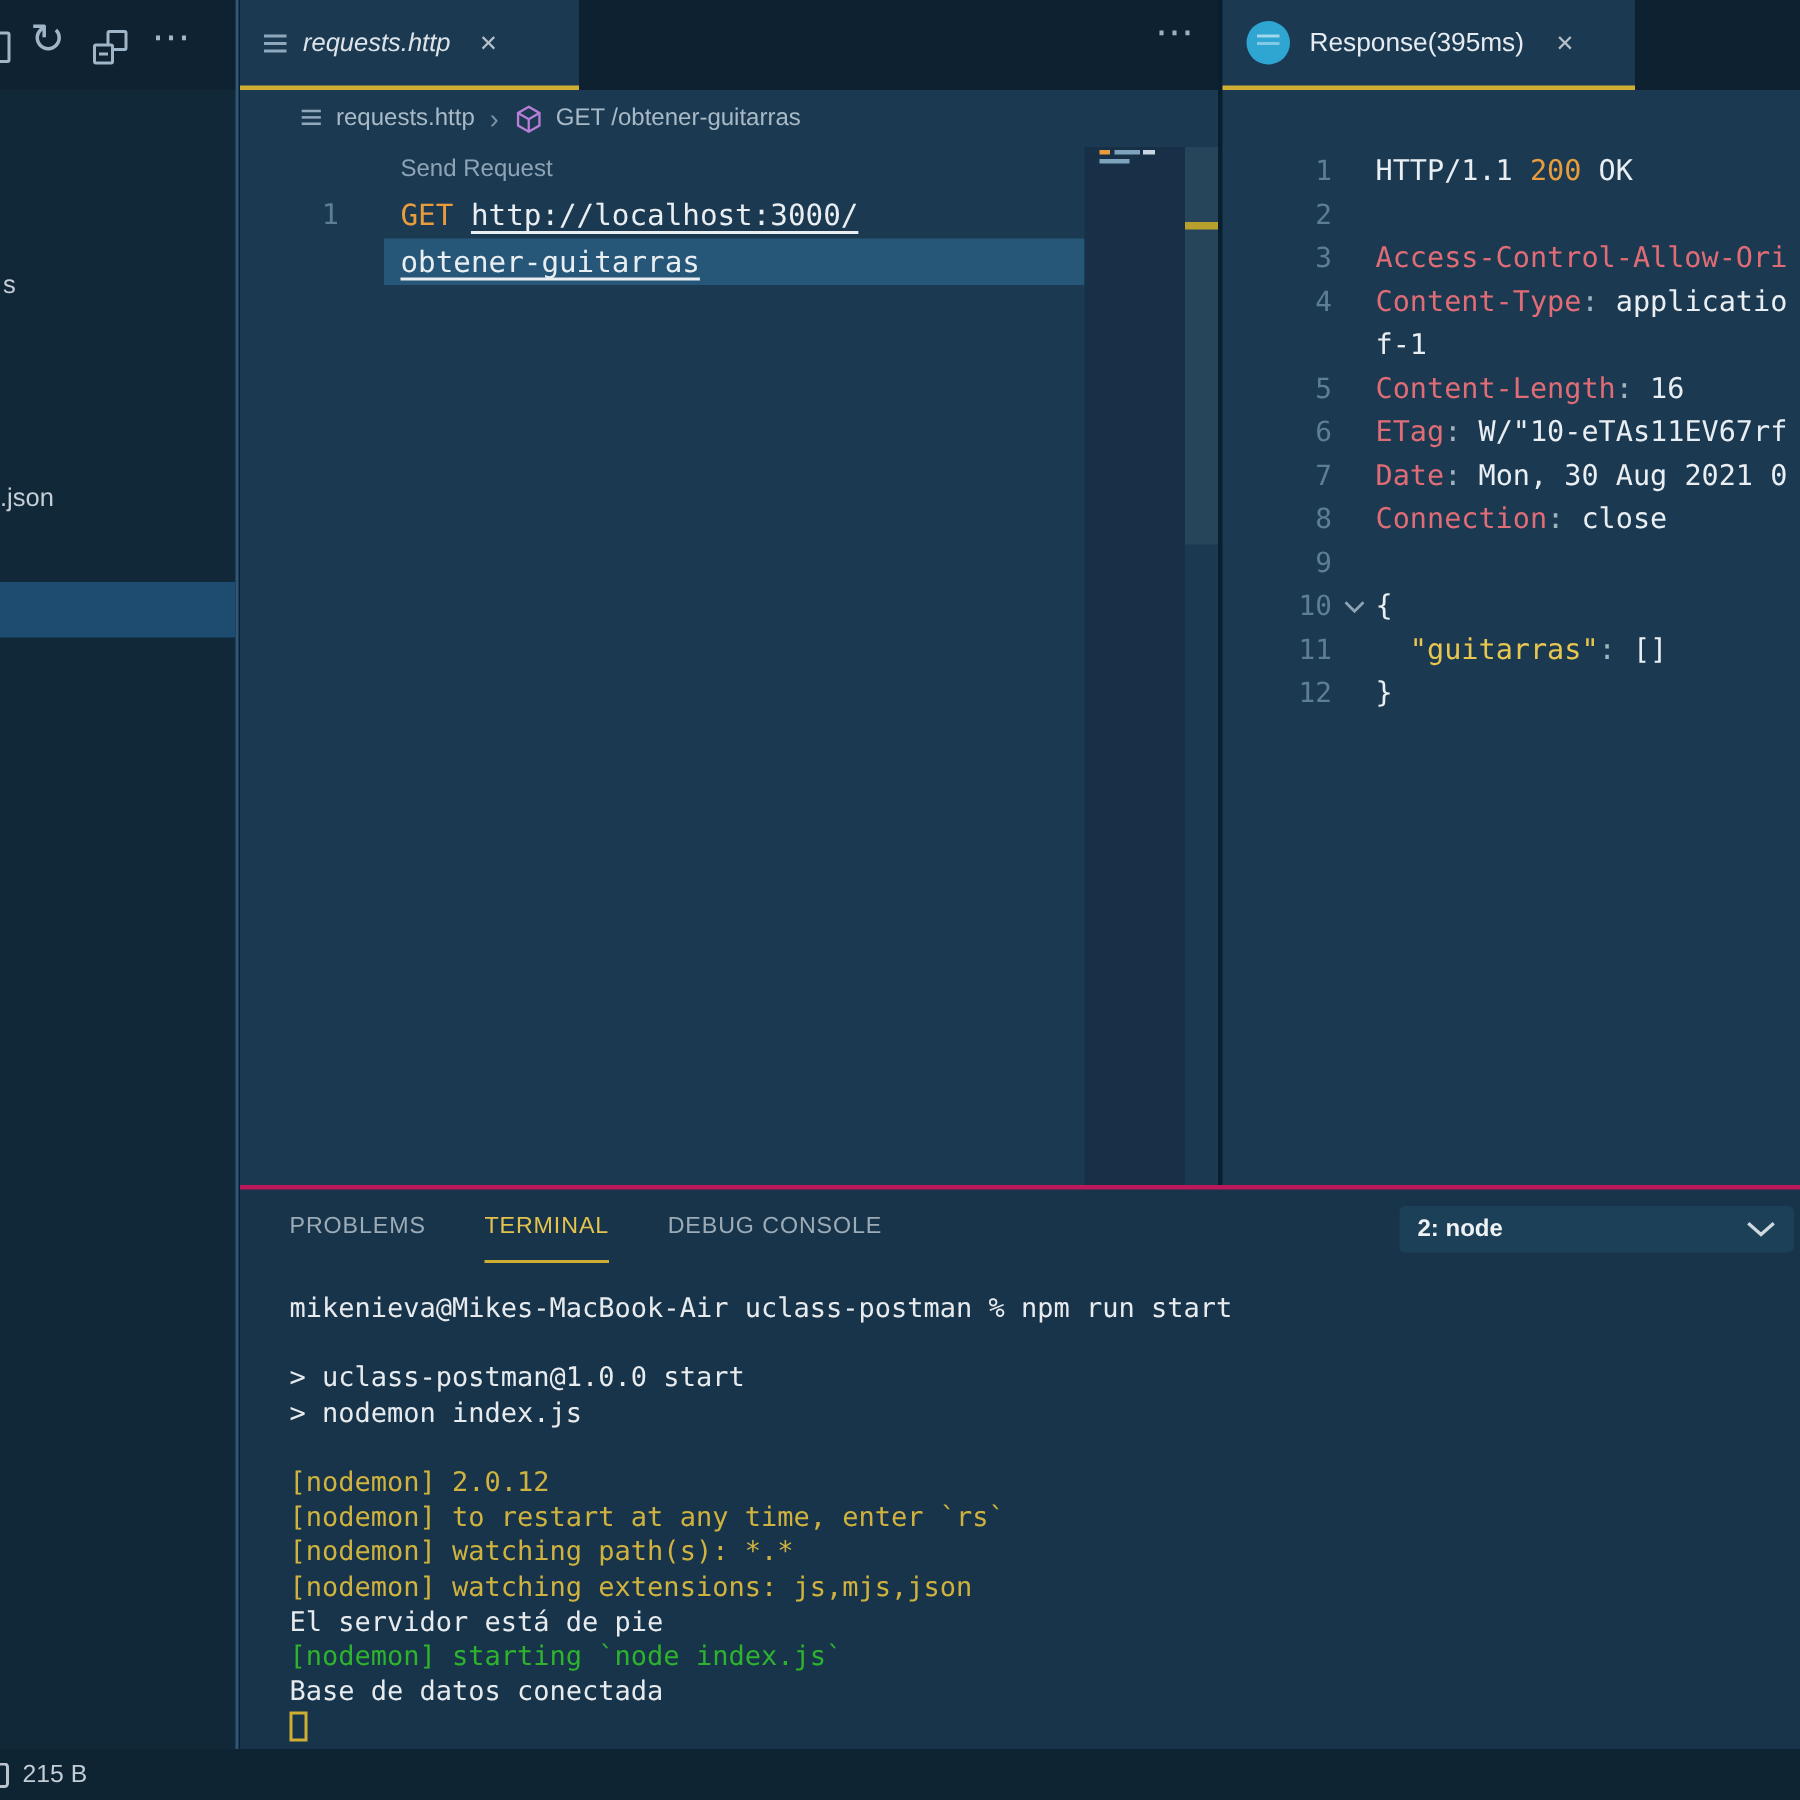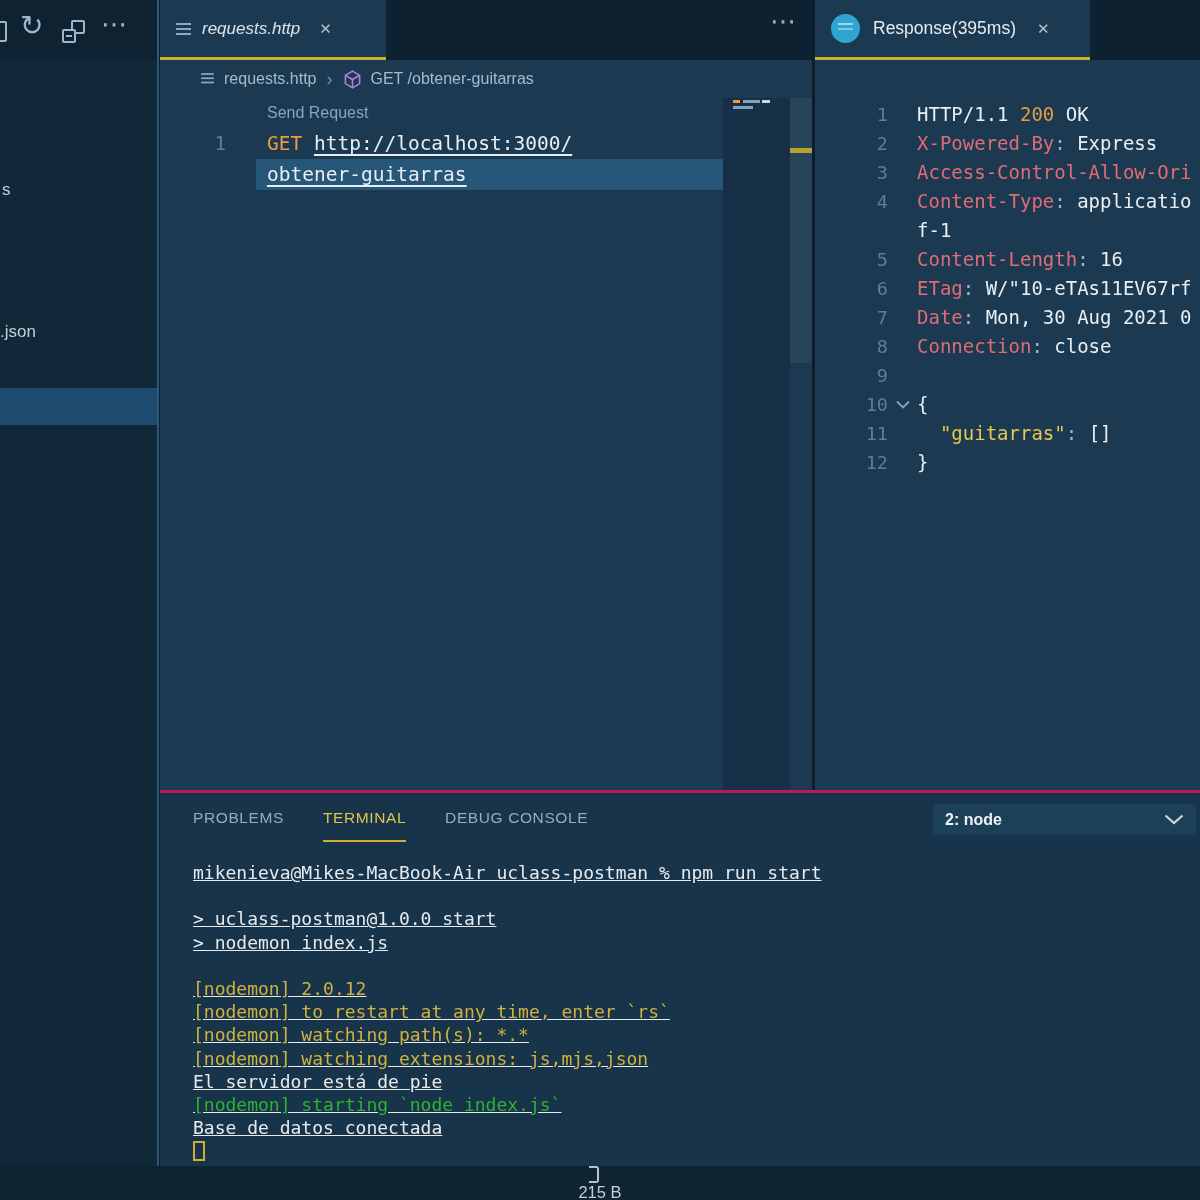--- a/index.html
+++ b/index.html
@@ -88,29 +88,29 @@
            background:#17344a; border-top:3px solid #be185d; overflow:hidden; }
   .panel-tabs { position:absolute; top:16px; left:33px; display:flex; gap:39px;
                 font-size:15.5px; letter-spacing:.6px; color:#9cabb6; }
   .ptab { padding-bottom:13px; border-bottom:2px solid transparent; }
   .ptab.active { color:#e3c24d; border-bottom-color:#cfae33; }
   .panel-dropdown { position:absolute; right:4px; top:11px; width:263px; height:31px;
                     background:#1d4059; border-radius:4px; display:flex; align-items:center;
                     padding:0 12px; color:#eef2f5; font-size:16px; font-weight:bold;gap:47px; }
   .dd-chevron { margin-left:auto; }
   .terminal { position:absolute; left:33px; top:68px; right:0; bottom:0;
-              font-family:"DejaVu Sans Mono",monospace; font-size:18px; color:#e8ebee;text-decoration:underline; }
+              font-family:"DejaVu Sans Mono",monospace; font-size:18px; color:#e8ebee; }
   .tline { height:23.2px; line-height:23.2px; white-space:pre; overflow:hidden; }
   .t-fg { color:#e8ebee; } .t-yellow { color:#d0b23f; } .t-green { color:#2db32d; }
   .term-cursor { width:12px; height:20px; border:2px solid #cfae33; margin-top:2px; }
 
   
   .statusbar { position:absolute; left:0; top:1166px; width:1200px; height:34px;
                background:#0f2433; display:flex; align-items:center;
-               color:#c2cdd5; font-size:16.5px;flex-direction:column; }
+               color:#c2cdd5; font-size:16.5px; }
   .status-icon-frag { width:10px; height:17px; border:2px solid #b9c4cd; border-left:none;
                       border-radius:0 3px 3px 0; margin-left:-4px; margin-right:9px; flex:none; }
 </style>
 </head>
 <body>
 
 <div class="screen">
 
   <aside class="sidebar">
     <div class="sb-header">
@@ -171,21 +171,21 @@
   <section class="response-group">
     <div class="tabstrip">
       <div class="tab tab-response">
         <span class="resp-icon"></span>
         <span class="tab-label tab-label2">Response(395ms)</span>
         <span class="tab-close">✕</span>
       </div>
     </div>
     <div class="resp-code" id="response-lines">
         <div class="rline"><span class="rnum">1</span><span class="rfold"></span><span class="rtext"><span class="seg-fg">HTTP/1.1 </span><span class="seg-orange">200</span><span class="seg-fg"> OK</span></span></div>
-        <div class="rline"><span class="rnum">2</span><span class="rfold"></span><span class="rtext"><span class="seg-hdr">X-Powered-By</span><span class="seg-pun">:</span><span class="seg-fg"> Express</span></span></div>
+        <div class="rline"><span class="rnum">2</span><span class="rfold"></span></div>
         <div class="rline"><span class="rnum">3</span><span class="rfold"></span><span class="rtext"><span class="seg-hdr">Access-Control-Allow-Ori</span></span></div>
         <div class="rline"><span class="rnum">4</span><span class="rfold"></span><span class="rtext"><span class="seg-hdr">Content-Type</span><span class="seg-pun">:</span><span class="seg-fg"> applicatio</span></span></div>
         <div class="rline"><span class="rnum"></span><span class="rfold"></span><span class="rtext"><span class="seg-fg">f-1</span></span></div>
         <div class="rline"><span class="rnum">5</span><span class="rfold"></span><span class="rtext"><span class="seg-hdr">Content-Length</span><span class="seg-pun">:</span><span class="seg-fg"> 16</span></span></div>
         <div class="rline"><span class="rnum">6</span><span class="rfold"></span><span class="rtext"><span class="seg-hdr">ETag</span><span class="seg-pun">:</span><span class="seg-fg"> W/"10-eTAs11EV67rf</span></span></div>
         <div class="rline"><span class="rnum">7</span><span class="rfold"></span><span class="rtext"><span class="seg-hdr">Date</span><span class="seg-pun">:</span><span class="seg-fg"> Mon, 30 Aug 2021 0</span></span></div>
         <div class="rline"><span class="rnum">8</span><span class="rfold"></span><span class="rtext"><span class="seg-hdr">Connection</span><span class="seg-pun">:</span><span class="seg-fg"> close</span></span></div>
         <div class="rline"><span class="rnum">9</span><span class="rfold"></span><span class="rtext"></span></div>
         <div class="rline"><span class="rnum">10</span><span class="rfold"><svg width="14" height="9" viewBox="0 0 14 9">
               <polyline points="1,1.5 7,7.5 13,1.5" fill="none" stroke="#8fa3b3" stroke-width="1.8"></polyline>

